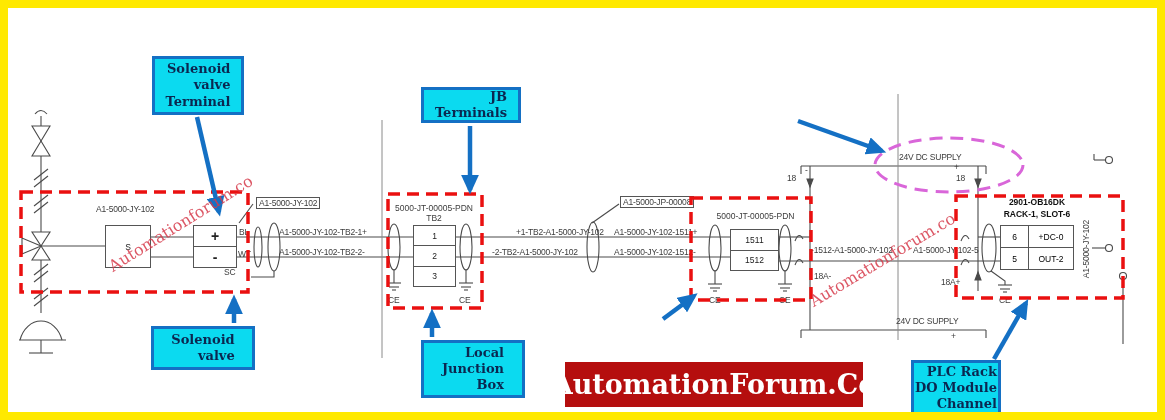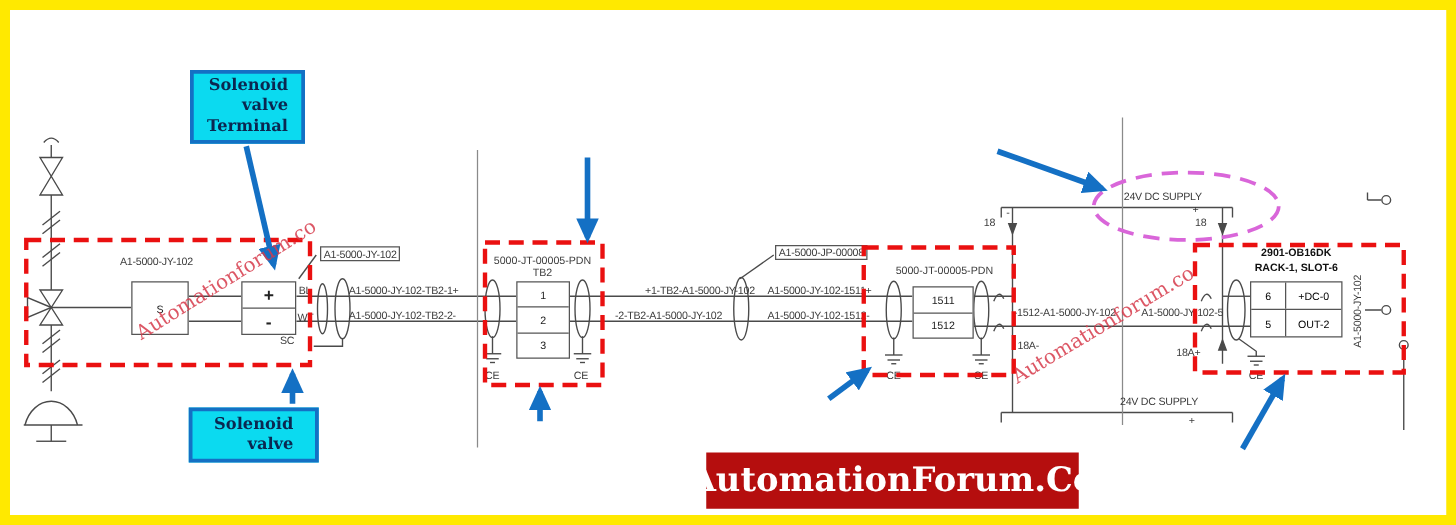--- a/index.html
+++ b/index.html
@@ -244,20 +244,28 @@
       <line x1="226" y1="315" x2="226" y2="291"></line>
       <line x1="424" y1="329" x2="424" y2="305"></line>
       <line x1="655" y1="311" x2="686" y2="288"></line>
       <line x1="986" y1="351" x2="1018" y2="295"></line>
     </g>
   </svg>
 
   <div class="callout" style="left:144px;top:48px;width:92px;height:59px">Solenoid
 valve
 Terminal</div>
+  <div class="callout" style="left:413px;top:79px;width:100px;height:36px">JB
+Terminals</div>
   <div class="callout" style="left:143px;top:318px;width:104px;height:44px">Solenoid
 valve</div>
+  <div class="callout" style="left:413px;top:332px;width:104px;height:58px">Local
+Junction
+Box</div>
+  <div class="callout" style="left:903px;top:352px;width:90px;height:56px">PLC Rack
+DO Module
+Channel</div>
 
   <div id="banner">AutomationForum.Co</div>
   <div class="wm" id="wm1">Automationforum.co</div>
   <div class="wm" id="wm2">Automationforum.co</div>
 
 </div>
 
 </body></html>

